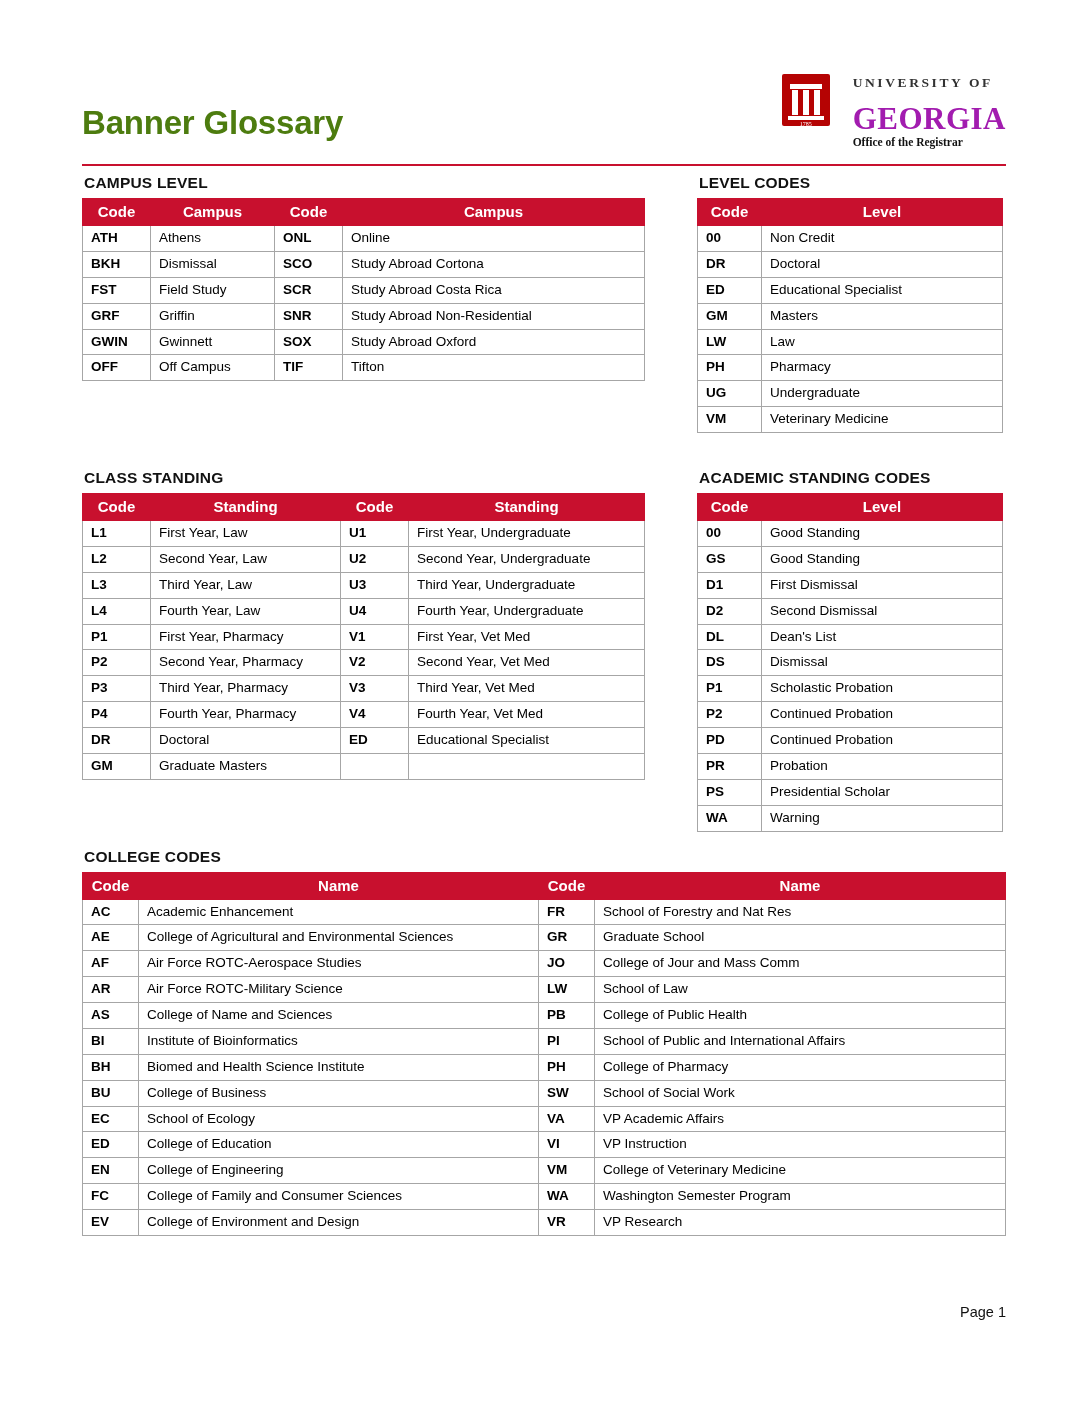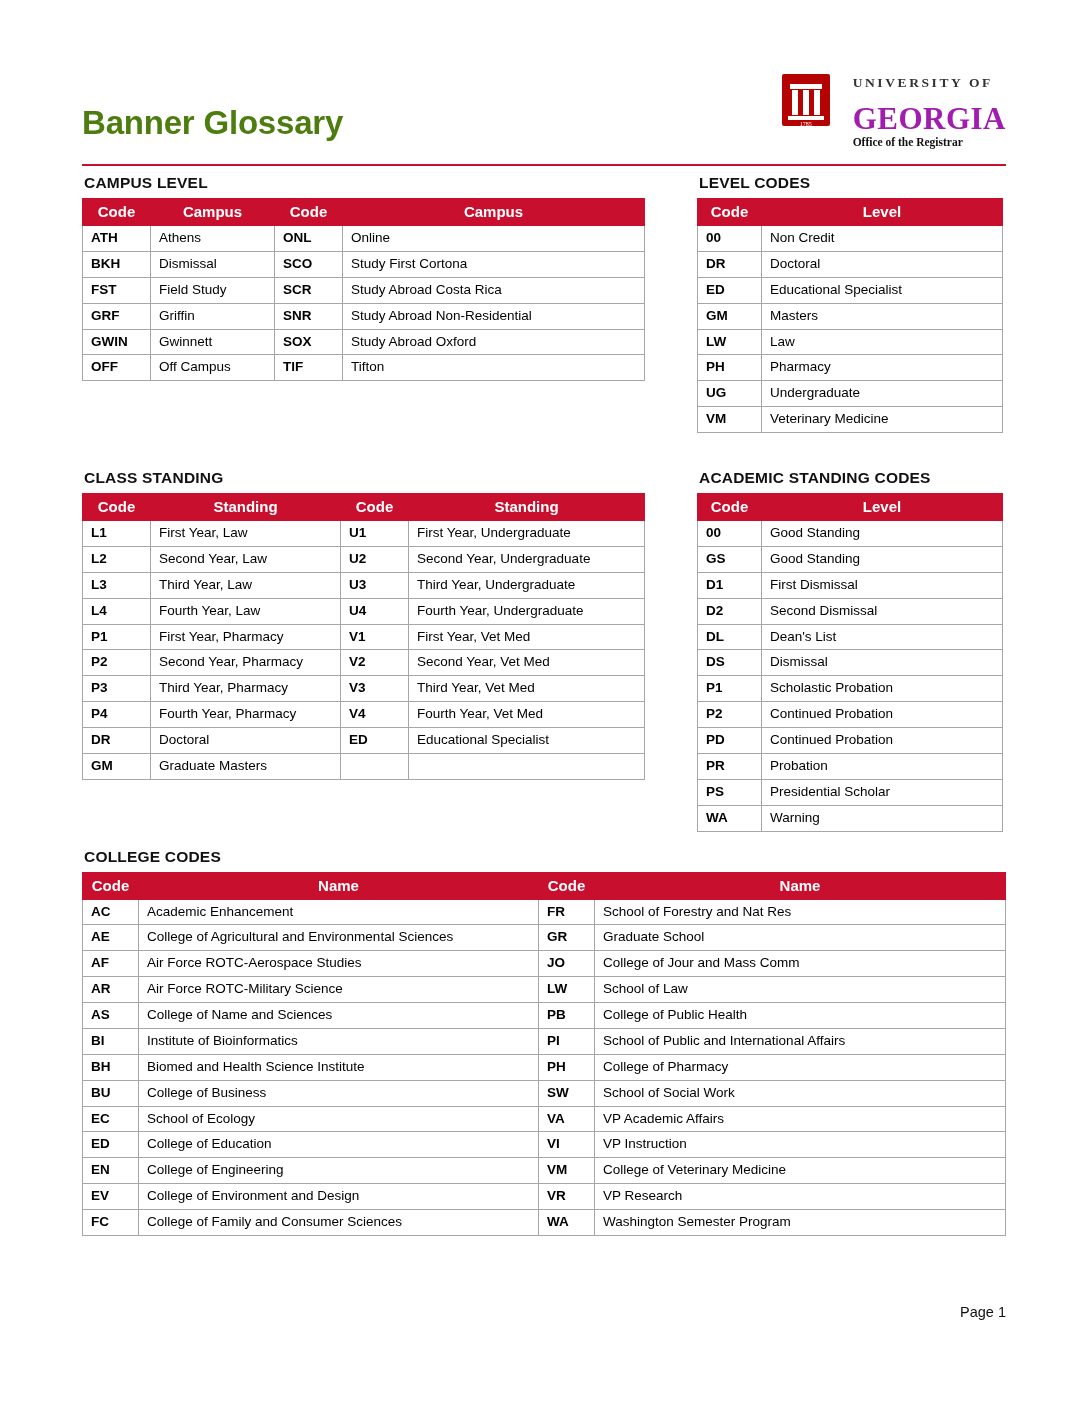--- a/index.html
+++ b/index.html
@@ -206,21 +206,21 @@
             <tr>
               <td class="code">ATH</td>
               <td>Athens</td>
               <td class="code">ONL</td>
               <td>Online</td>
             </tr>
             <tr>
               <td class="code">BKH</td>
               <td>Dismissal</td>
               <td class="code">SCO</td>
-              <td>Study First Cortona</td>
+              <td>Study Abroad Cortona</td>
             </tr>
             <tr>
               <td class="code">FST</td>
               <td>Field Study</td>
               <td class="code">SCR</td>
               <td>Study Abroad Costa Rica</td>
             </tr>
             <tr>
               <td class="code">GRF</td>
               <td>Griffin</td>
@@ -506,29 +506,29 @@
             <td class="code">VI</td>
             <td>VP Instruction</td>
           </tr>
           <tr>
             <td class="code">EN</td>
             <td>College of Engineering</td>
             <td class="code">VM</td>
             <td>College of Veterinary Medicine</td>
           </tr>
           <tr>
+            <td class="code">FC</td>
+            <td>College of Family and Consumer Sciences</td>
+            <td class="code">WA</td>
+            <td>Washington Semester Program</td>
+          </tr>
+          <tr>
             <td class="code">EV</td>
             <td>College of Environment and Design</td>
             <td class="code">VR</td>
             <td>VP Research</td>
           </tr>
-          <tr>
-            <td class="code">FC</td>
-            <td>College of Family and Consumer Sciences</td>
-            <td class="code">WA</td>
-            <td>Washington Semester Program</td>
-          </tr>
         </tbody>
     </table>
   </div>
 
   <div class="page-number">Page 1</div>
 </div>
 
 </body></html>

